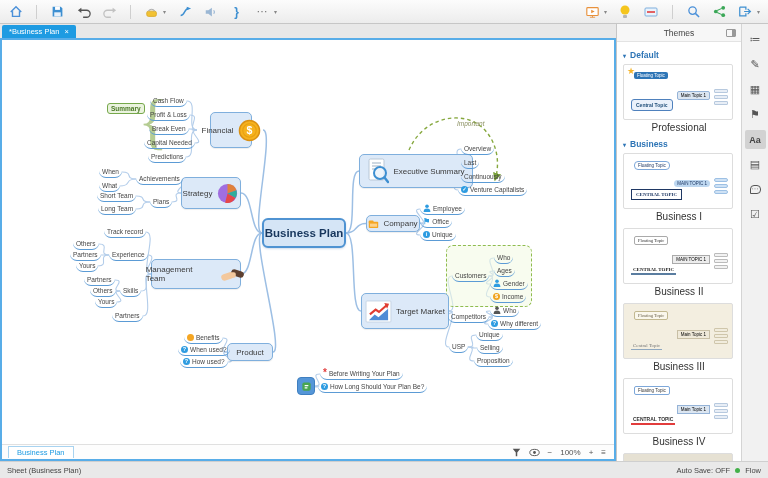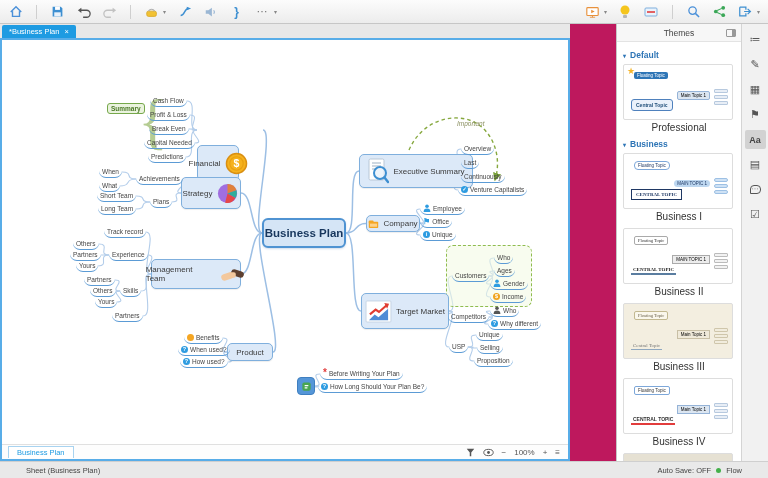--- a/index.html
+++ b/index.html
@@ -39,21 +39,21 @@
   .mk-q,.mk-check,.mk-info{background:#2e9ce1;}
   .mk-dollar{background:#f0a31c;}
   .mk-flag{background:transparent;color:#2e9ce1;font-size:8px;width:auto;}
   .mk-star{background:transparent;color:#e23c3c;font-size:10px;width:auto;font-weight:bold;line-height:6px;}
   .micon{display:inline-flex;flex:none;}
   .boundary{position:absolute;border:1.4px dashed #8fbc4f;background:rgba(243,249,226,.55);border-radius:7px;}
   .bracket{position:absolute;color:#b5cc92;font-family:"Liberation Serif",serif;font-size:62px;line-height:62px;font-weight:400;}
   .bracket::before{content:"{";}
   .rel-label{position:absolute;font-size:6.5px;font-style:italic;color:#8a8f60;}
   
-  .right-col{flex:1;display:flex;background:#be185d;padding-left:46px;}
+  .right-col{flex:1;display:flex;background:#be185d;}
   .themes-panel{width:125px;border-left:1px solid #c6c6c6;display:flex;flex-direction:column;overflow:hidden;background:#fff;}
   .panel-header{height:18px;display:flex;align-items:center;justify-content:center;position:relative;border-bottom:1px solid #e3e3e3;background:#f7f7f7;}
   .panel-title{font-size:8.5px;color:#444;}
   .panel-btn{position:absolute;right:5px;width:10px;height:8px;border:1px solid #999;border-radius:1px;display:flex;}
   .panel-btn i{margin-left:auto;width:3px;background:#999;display:block;}
   .panel-body{flex:1;overflow:hidden;padding:4px 6px;}
   .sec-header{display:flex;align-items:center;gap:4px;color:#2e75b6;font-size:8.5px;font-weight:bold;margin:4px 0 4px 0;cursor:pointer;}
   .sec-caret{font-size:6px;color:#2e75b6;}
   .theme-item{margin-bottom:6px;cursor:pointer;}
   .thumb{position:relative;width:110px;height:56px;border:1px solid #ddd;background:#fff;border-radius:2px;overflow:hidden;}
@@ -86,21 +86,21 @@
   .th-b4 .mini-main{background:#dce6f1;border:1px solid #95b3d7;}
   .th-b5{background:#e6e1d3;}
   .th-b5 .mini-float{background:#f7f4ea;border:1px solid #8a8570;color:#333;}
   
   .icon-strip{width:27px;background:#f1f1f1;border-left:1px solid #d4d4d4;display:flex;flex-direction:column;align-items:center;padding-top:6px;gap:6px;}
   .strip-icon{width:21px;height:19px;display:flex;align-items:center;justify-content:center;font-size:11px;color:#555;cursor:pointer;border-radius:2px;}
   .strip-icon.active{background:#d2d2d2;}
   .strip-aa{font-size:9px;font-weight:bold;color:#444;}
   .bubble{border:1px solid #555;border-radius:4px 4px 4px 0;font-size:7px;line-height:5px;padding:0 1px 2px;color:#555;}
   
-  .status-bar{height:17px;background:#e9e9e9;border-top:1px solid #cfcfcf;display:flex;align-items:center;justify-content:space-between;padding:0 26px;font-size:7.5px;color:#444;}
+  .status-bar{height:17px;background:#e9e9e9;border-top:1px solid #cfcfcf;display:flex;align-items:center;justify-content:space-between;padding:0 7px;font-size:7.5px;color:#444;}
   .status-right{display:flex;align-items:center;gap:5px;}
   .green-dot{width:5px;height:5px;border-radius:50%;background:#43b04a;display:inline-block;}
 </style>
 </head>
 <body>
 
 <div class="toolbar">
   <div class="tb-group">
     <span class="tb-icon">
         <svg width="14" height="14" viewBox="0 0 16 16">
@@ -267,21 +267,21 @@
             <path d="M313,346 C325,346 304,347 316,347" fill="none" stroke="#b3cdea" stroke-width="1.1"></path>
             <path d="M407,110 C420,80 452,72 472,82 C492,92 500,118 493,140" fill="none" stroke="#86a83e" stroke-width="1.4" stroke-dasharray="3.5,3" marker-end="url(#arrowg)"></path>
         </svg>
         <div id="map-nodes">
           <div class="boundary" id="boundary" style="left: 444px; top: 205px; width: 86px; height: 62px;"></div>
           <div class="bracket" id="bracket" style="left: 136px; top: 50px;"></div>
           <div class="rel-label" id="rel-label" style="left: 455px; top: 80px;">Important</div>
         <div class="node n-central" style="left: 260px; top: 178px; width: 84px; height: 30px;">
               <span class="lbl">Business Plan</span>
             </div>
-            <div class="node n-topic" style="left: 195px; top: 72px; width: 42px; height: 36px; margin-top: 33px;">
+            <div class="node n-topic" style="left: 208px; top: 72px; width: 42px; height: 36px;">
               <span class="lbl">Financial</span>
               <span class="micon">
                 <svg width="23" height="23" viewBox="0 0 24 24">
                   <circle cx="12" cy="12" r="10.5" fill="#f6b21d" stroke="#d98f12" stroke-width="1.5"></circle>
                   <circle cx="12" cy="12" r="7" fill="none" stroke="#e8a013" stroke-width="1.2"></circle>
                   <text x="12" y="16" font-size="11" font-family="Liberation Sans,sans-serif" font-weight="bold" fill="#fff" text-anchor="middle">$</text>
                 </svg>
               </span>
             </div>
             <div class="node n-topic" style="left: 179px; top: 137px; width: 60px; height: 32px;">

